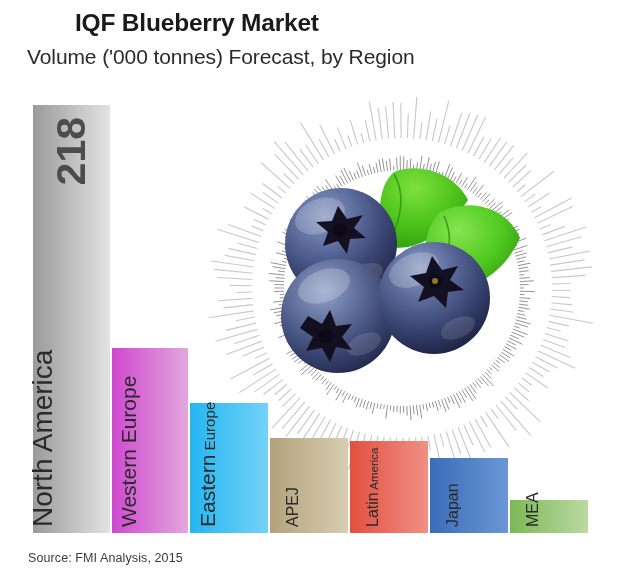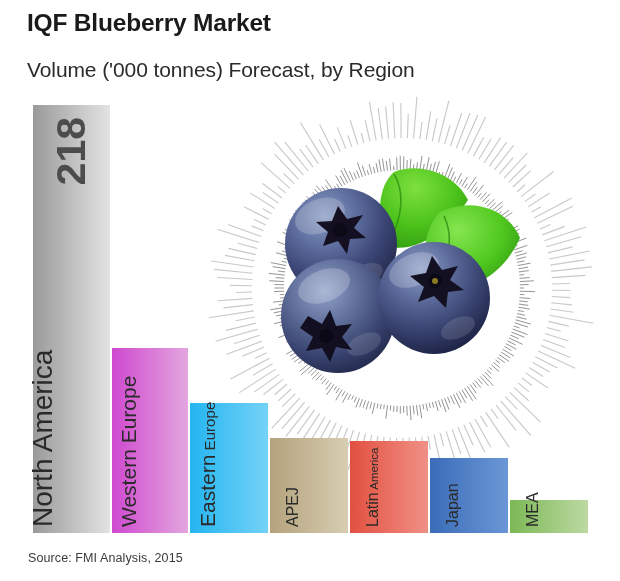--- a/index.html
+++ b/index.html
@@ -26,28 +26,29 @@
     top: 10px;
     z-index: 40;
   }
   #chart-title {
     font-size: 24.5px;
     font-weight: bold;
     color: #1a1a1a;
     letter-spacing: -0.2px;
     line-height: 1.05;
     white-space: nowrap;
+    margin-left: 48px;
   }
   #chart-subtitle {
     font-size: 21px;
     font-weight: normal;
     color: #2b2b2b;
     letter-spacing: -0.1px;
     line-height: 1.1;
-    margin-top: 22px;
+    margin-top: 9px;
     white-space: nowrap;
   }
 
   
   #radial-burst {
     position: absolute;
     left: 196px;
     top: 82px;
     width: 412px;
     height: 412px;

